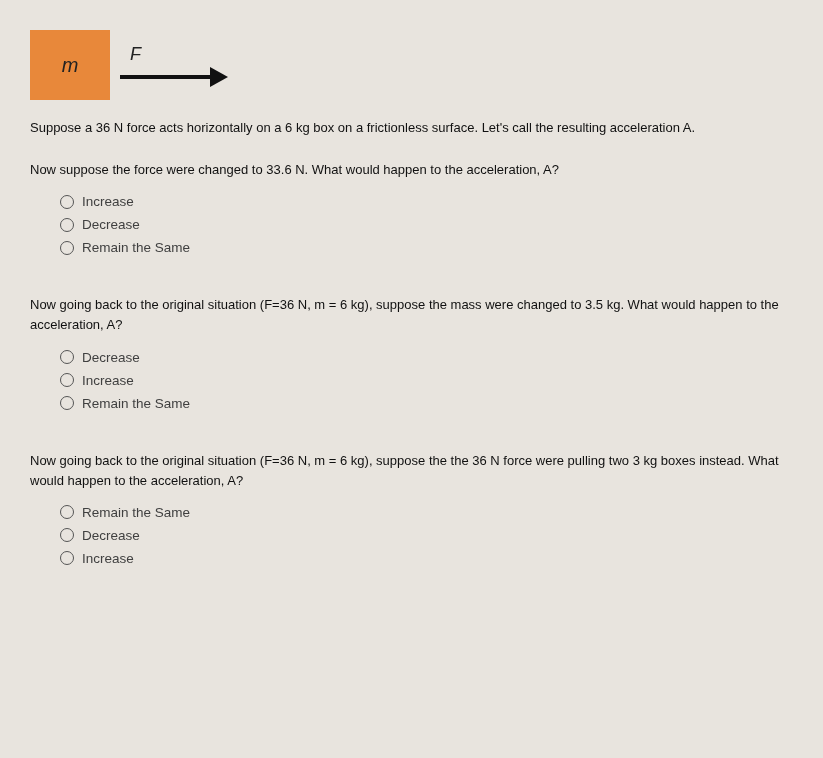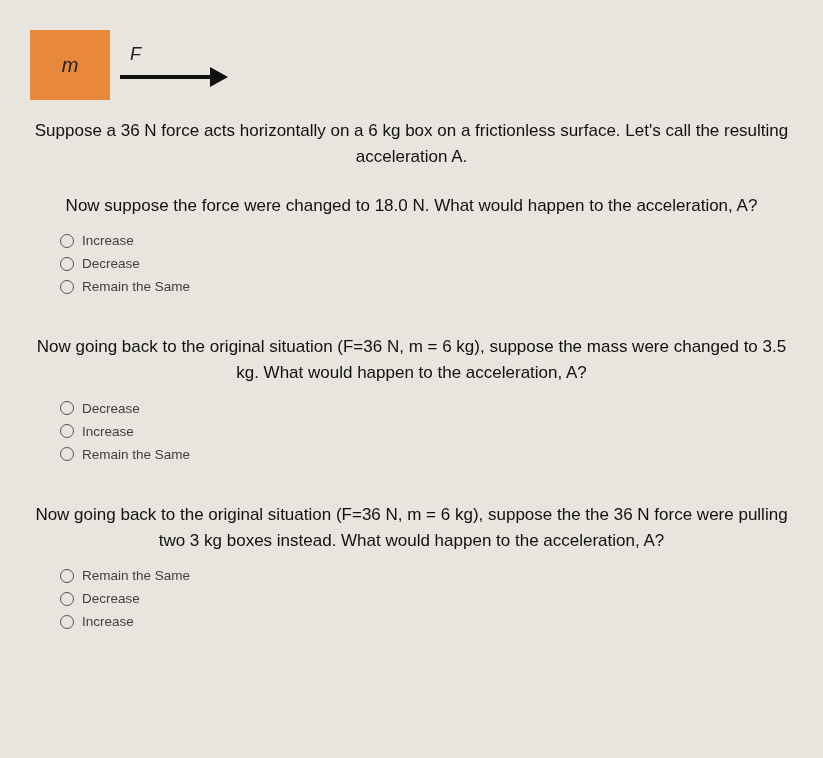--- a/index.html
+++ b/index.html
@@ -69,25 +69,24 @@
       border-top: 10px solid transparent;
       border-bottom: 10px solid transparent;
       border-left: 18px solid #111;
     }
 
     .question-block {
       margin-bottom: 22px;
     }
 
     .question-text {
-      font-size: 17px;
+      font-size: 13px;
       line-height: 1.55;
       margin-bottom: 14px;
       color: #111;
-      text-align: center;
     }
 
     .options-group {
       margin-left: 30px;
       display: flex;
       flex-direction: column;
       gap: 8px;
     }
 
     .option-item {
@@ -131,21 +130,21 @@
     </div>
   </div>
 </div>
 
 <div class="question-block">
   <p class="question-text">Suppose a 36 N force acts horizontally on a 6 kg box on a frictionless surface.  Let's call the resulting acceleration A.</p>
 </div>
 
 <div id="questions-container">
     <div class="question-block">
-      <p class="question-text">Now suppose the force were changed to 18.0 N.  What would happen to the acceleration, A?</p>
+      <p class="question-text">Now suppose the force were changed to 33.6 N.  What would happen to the acceleration, A?</p>
       <div class="options-group">
         <div class="option-item">
           <span class="radio-circle"></span>
           <span class="option-label">Increase</span>
         </div>
         <div class="option-item">
           <span class="radio-circle"></span>
           <span class="option-label">Decrease</span>
         </div>
         <div class="option-item">

